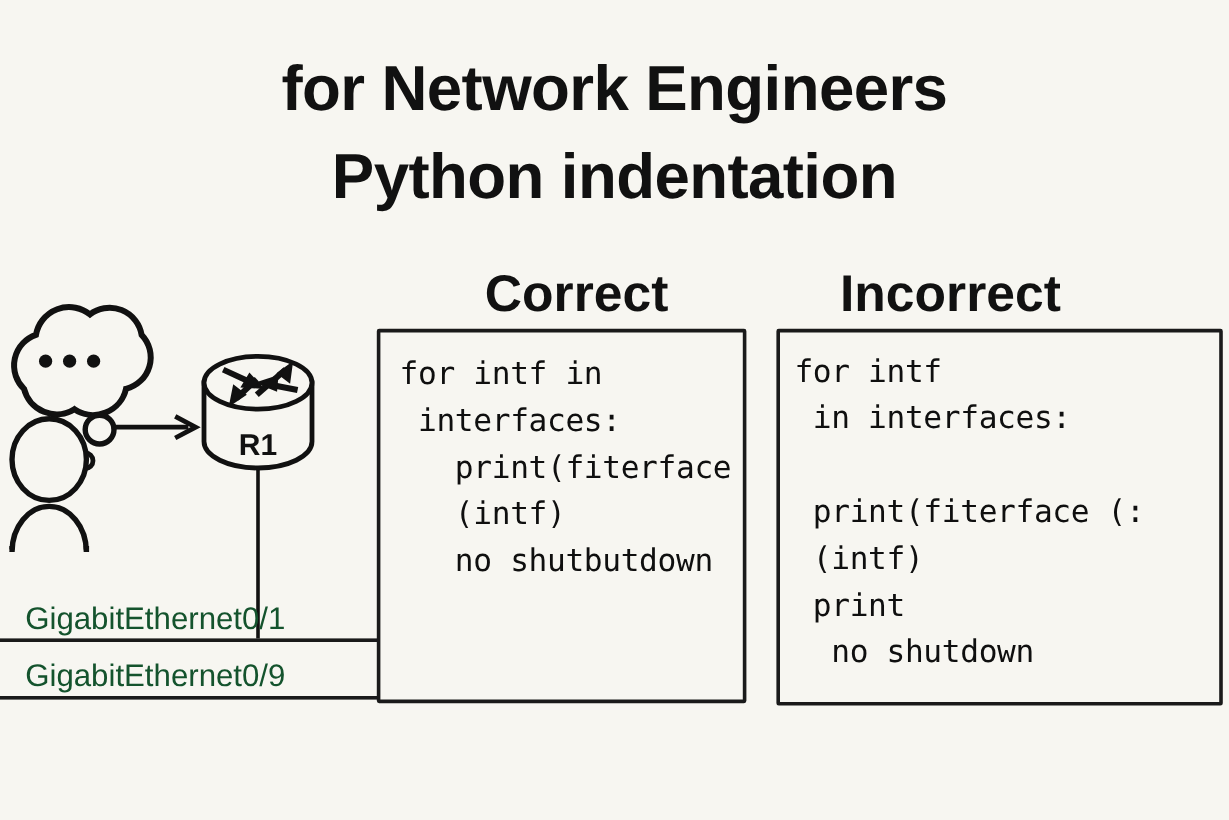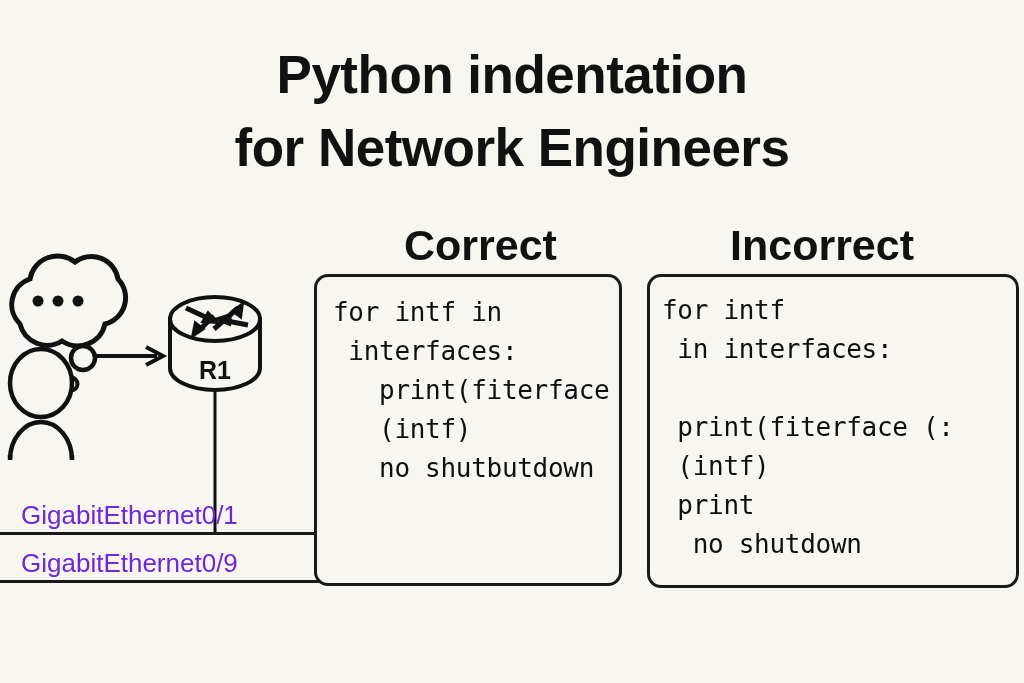--- a/index.html
+++ b/index.html
@@ -40,27 +40,27 @@
   .col-heading {
     position: absolute;
     color: #111111;
     font-family: "Liberation Sans", sans-serif;
     font-weight: bold;
     font-size: 43px;
     line-height: 40px;
     white-space: nowrap;
   }
   #heading-correct   { left: 404px; top: 225px; }
-  #heading-incorrect { left: 730px; top: 225px; text-align: right; }
+  #heading-incorrect { left: 700px; top: 225px; text-align: right; }
 
   
   .code-box {
     position: absolute;
     border: 3px solid #1a1a1a;
-    border-radius: 14px;
+    border-radius: 2px;
     background: #f7f6f1;
     box-sizing: border-box;
     overflow: hidden;
   }
   #box-correct   { left: 314px; top: 274px; width: 308px; height: 312px; }
   #box-incorrect { left: 647px; top: 274px; width: 372px; height: 314px; }
 
   .code-text {
     position: absolute;
     top: 16px;
@@ -82,21 +82,21 @@
     position: absolute;
     left: 0;
     top: 246px;
     width: 330px;
     height: 350px;
   }
 
   
   .iface-label {
     position: absolute;
-    color: #6d28d9;
+    color: #14532d;
     font-family: "Liberation Sans", sans-serif;
     font-size: 26px;
     line-height: 30px;
     white-space: nowrap;
   }
   #iface-label-1 { left: 21px; top: 500px; }
   #iface-label-2 { left: 21px; top: 548px; }
 
   .iface-line {
     position: absolute;
@@ -105,22 +105,22 @@
   }
   #iface-line-1 { left: 0px; top: 532px; width: 316px; }
   #iface-line-2 { left: 0px; top: 580px; width: 324px; }
 </style>
 </head>
 <body>
 
 <div id="slide">
 
   <div class="title-block">
+    <span class="title-line">for Network Engineers</span>
     <span class="title-line">Python indentation</span>
-    <span class="title-line">for Network Engineers</span>
   </div>
 
   <svg id="illustration" viewBox="0 0 330 350" width="330" height="350">
 
     <g>
       <path d="M 30 33
                A 28 28 0 0 1 75 16
                A 27 27 0 0 1 118 33
                A 27 27 0 0 1 105 78
                A 28 28 0 0 1 62 95

